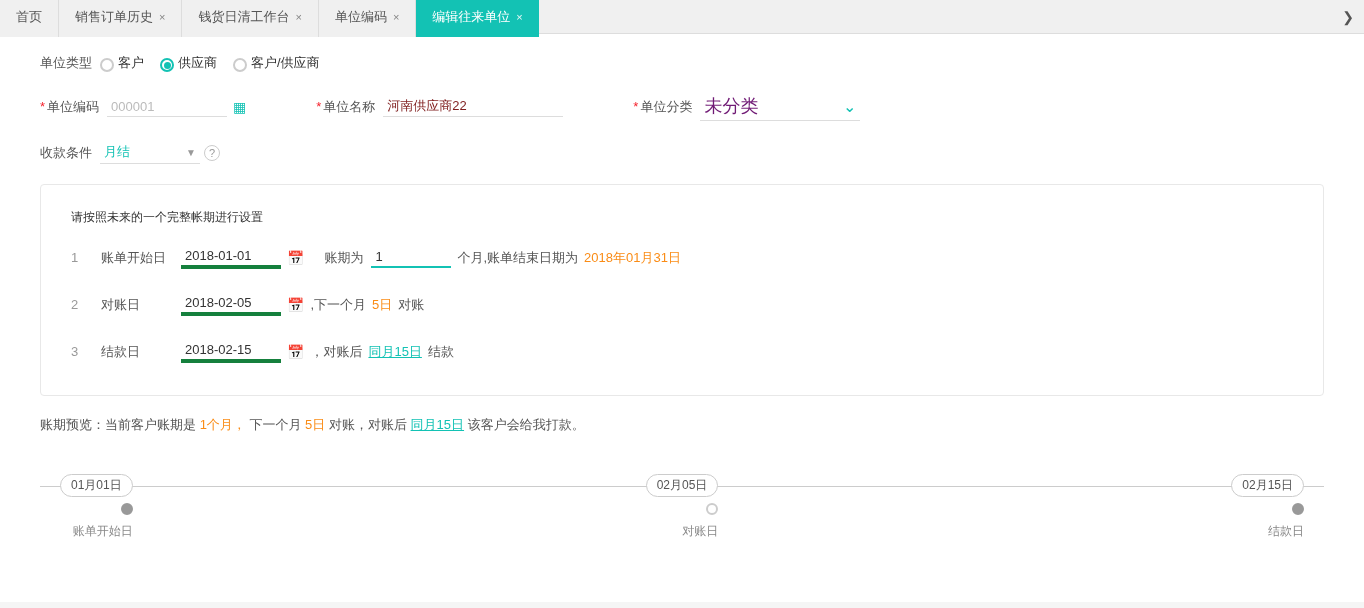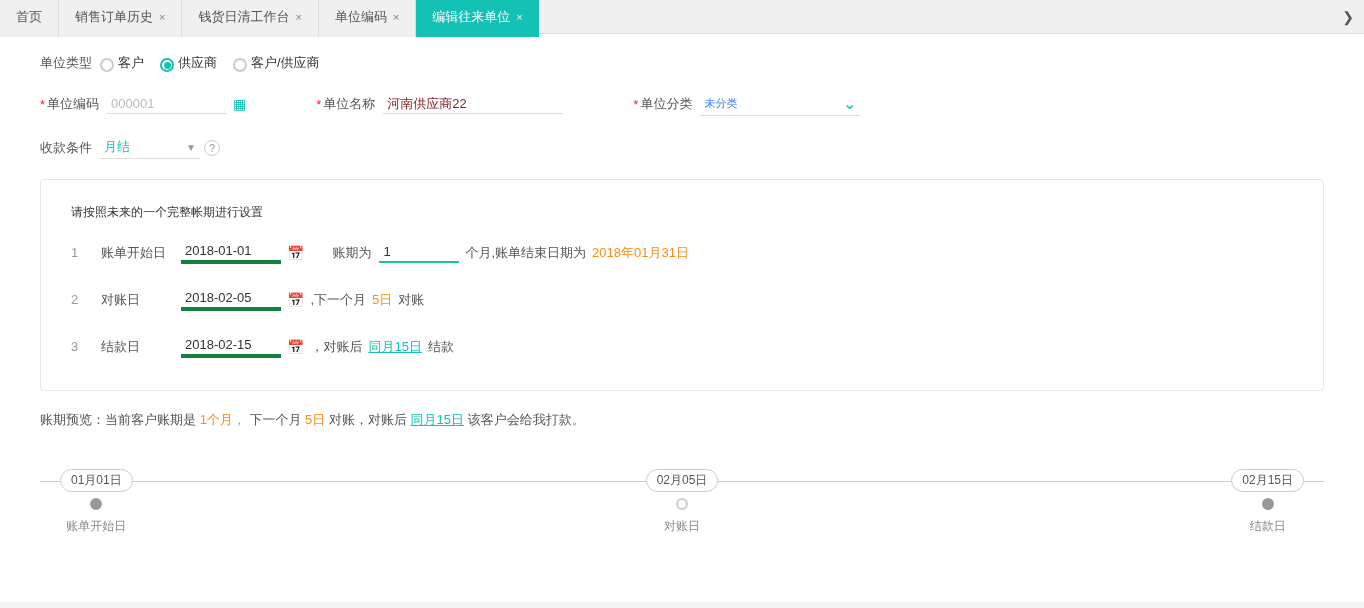--- a/index.html
+++ b/index.html
@@ -235,21 +235,21 @@
     .timeline-nodes {
       display: flex;
       align-items: flex-start;
       width: 100%;
       position: relative;
       justify-content: space-between;
     }
     .timeline-node {
       display: flex;
       flex-direction: column;
-      align-items: center;
+      align-items: flex-end;
       position: relative;
     }
     .node-dot {
       width: 12px;
       height: 12px;
       border-radius: 50%;
       border: 2px solid #ccc;
       background: #fff;
       z-index: 1;
       margin-bottom: 8px;
@@ -288,22 +288,22 @@
 
     
     .category-select {
       display: flex;
       align-items: center;
       min-width: 160px;
       border-bottom: 1px solid #ddd;
       padding: 2px 4px;
     }
     .category-value {
-      font-size: 11px;
-      color: #3b82f6;
+      font-size: 18px;
+      color: #701a75;
       flex: 1;
     }
     .category-chevron {
       font-size: 16px;
       color: #13c2b4;
       margin-left: 4px;
     }
   </style>
 </head>
 <body>
@@ -390,21 +390,21 @@
   </div>
 
   <div class="section-box">
     <div class="section-title">请按照未来的一个完整帐期进行设置</div>
 
     <div class="data-row">
       <span class="row-num">1</span>
       <span class="row-label">账单开始日</span>
       <input class="date-input" type="text" value="2018-01-01" style="">
       <span class="calendar-icon">📅</span>
-      <span class="row-text" style="margin-left:28px;">账期为</span>
+      <span class="row-text" style="margin-left:20px;">账期为</span>
       <input class="period-input" type="text" style="margin-left: 8px;" value="1">
       <span class="row-text">个月,账单结束日期为</span>
       <span class="row-text highlight-orange">2018年01月31日</span>
     </div>
 
     <div class="data-row">
       <span class="row-num">2</span>
       <span class="row-label">对账日</span>
       <input class="date-input" type="text" value="2018-02-05" style="">
       <span class="calendar-icon">📅</span>

